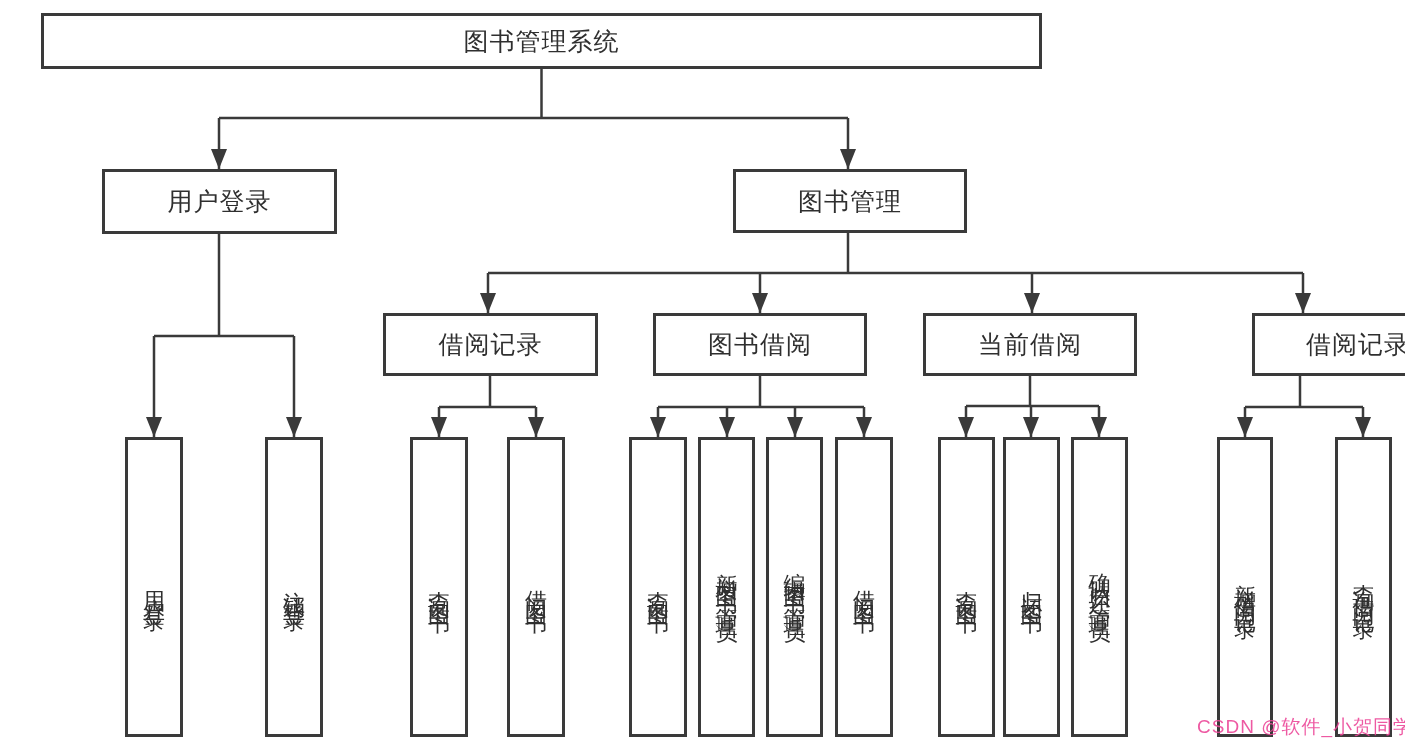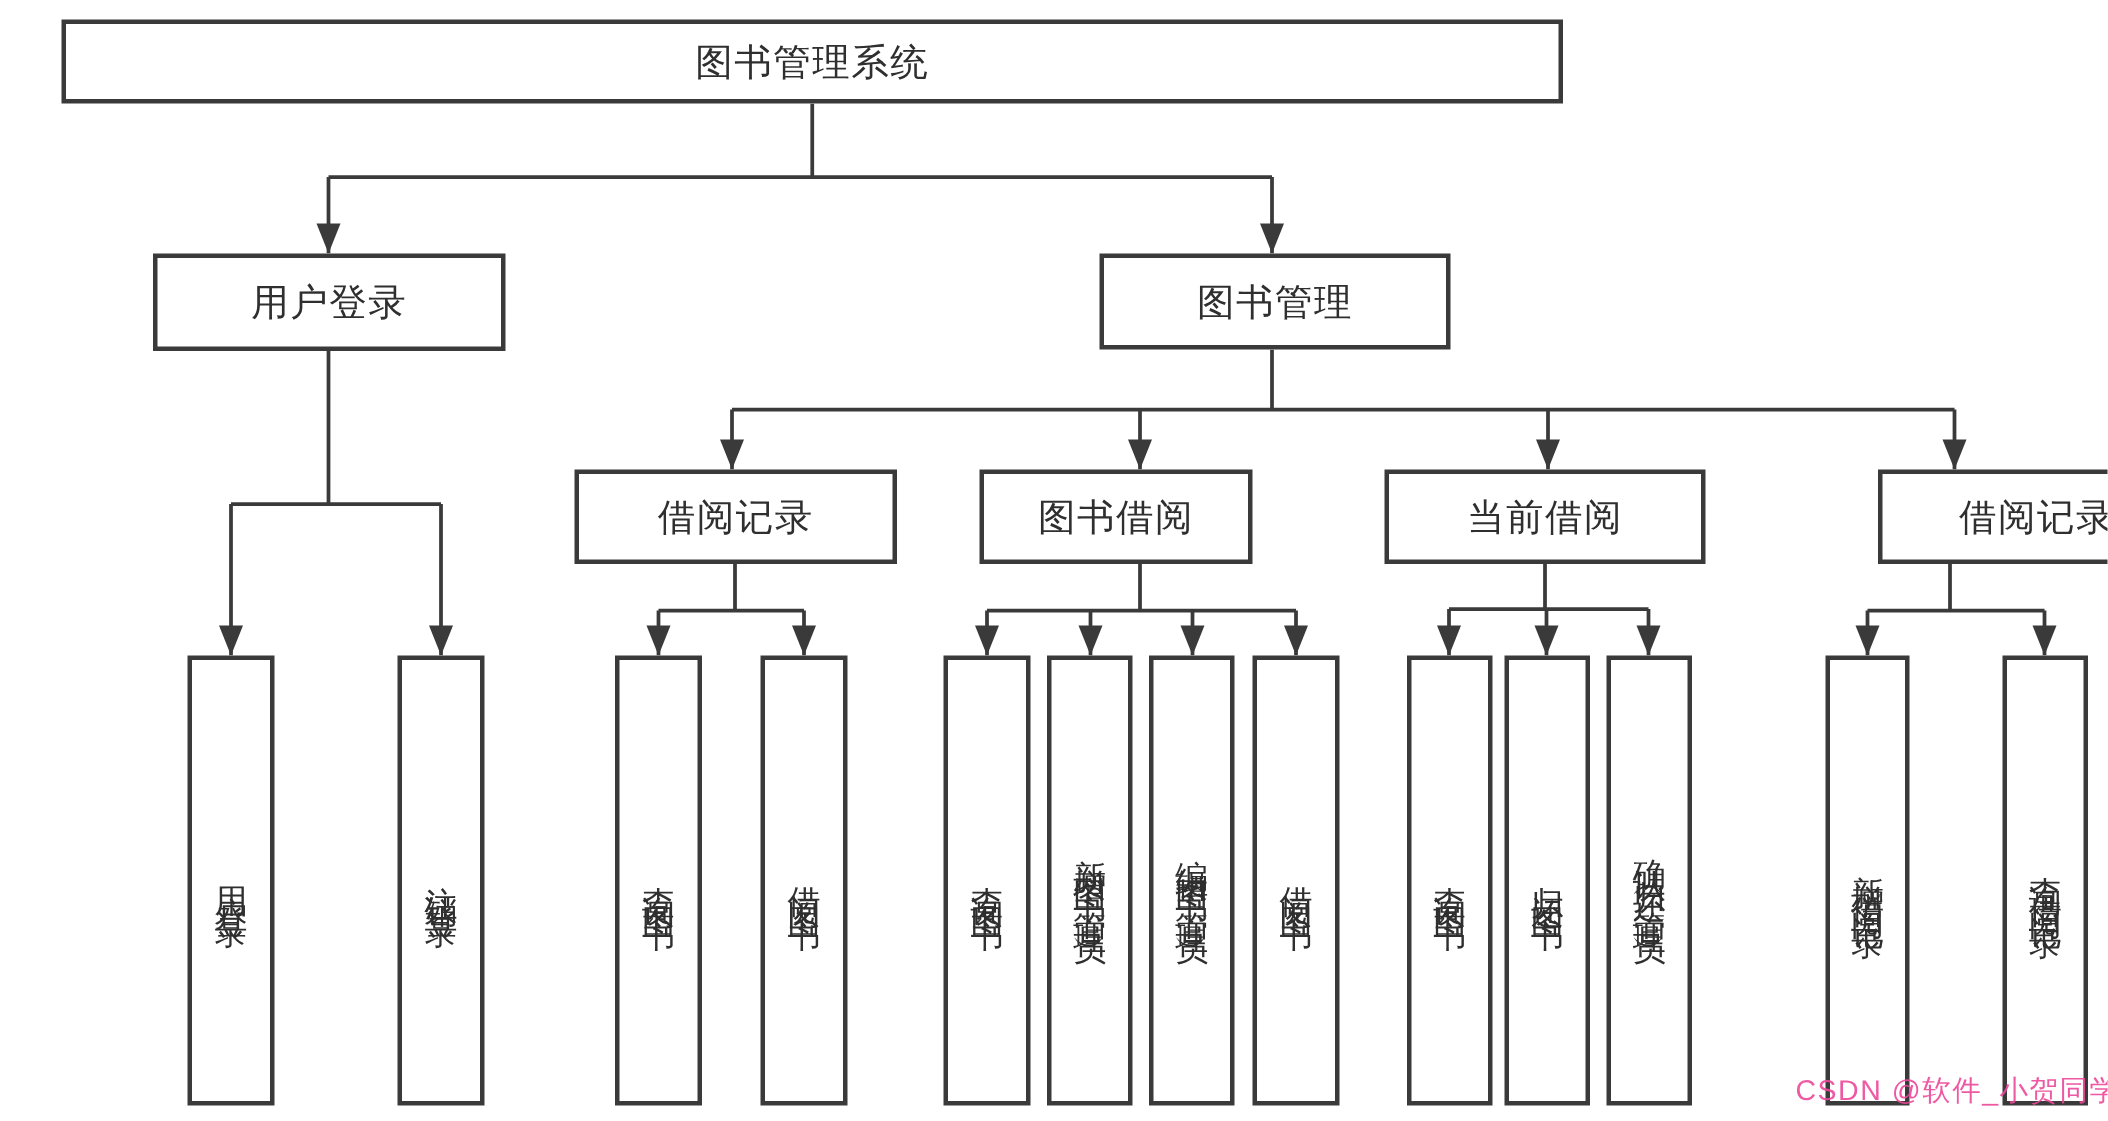--- a/index.html
+++ b/index.html
@@ -86,21 +86,21 @@
       <polygon points="1335,417 1351,417 1343,437"></polygon>
     </g>
   </svg>
 
   <div class="box h" style="left:21px;top:13px;width:1001px;height:56px">图书管理系统</div>
 
   <div class="box h" style="left:82px;top:169px;width:235px;height:65px">用户登录</div>
   <div class="box h" style="left:713px;top:169px;width:234px;height:64px">图书管理</div>
 
   <div class="box h" style="left:363px;top:313px;width:215px;height:63px">借阅记录</div>
-  <div class="box h" style="left:633px;top:313px;width:182px;height:63px">图书借阅</div>
+  <div class="box h" style="left:633px;top:313px;width:214px;height:63px">图书借阅</div>
   <div class="box h" style="left:903px;top:313px;width:214px;height:63px">当前借阅</div>
   <div class="box h" style="left:1232px;top:313px;width:212px;height:63px">借阅记录</div>
 
   <div class="box v" style="left:105px;top:437px;width:58px;height:300px">用户登录</div>
   <div class="box v" style="left:245px;top:437px;width:58px;height:300px">注销登录</div>
 
   <div class="box v" style="left:390px;top:437px;width:58px;height:300px">查询图书</div>
   <div class="box v" style="left:487px;top:437px;width:58px;height:300px">借阅图书</div>
 
   <div class="box v" style="left:609px;top:437px;width:58px;height:300px">查询图书</div>

